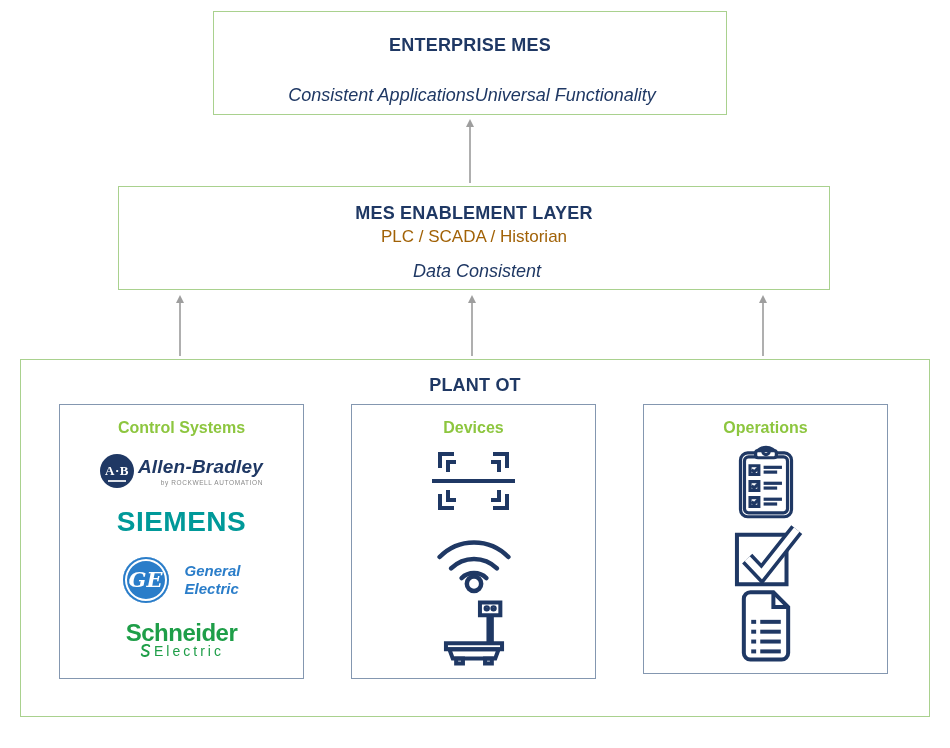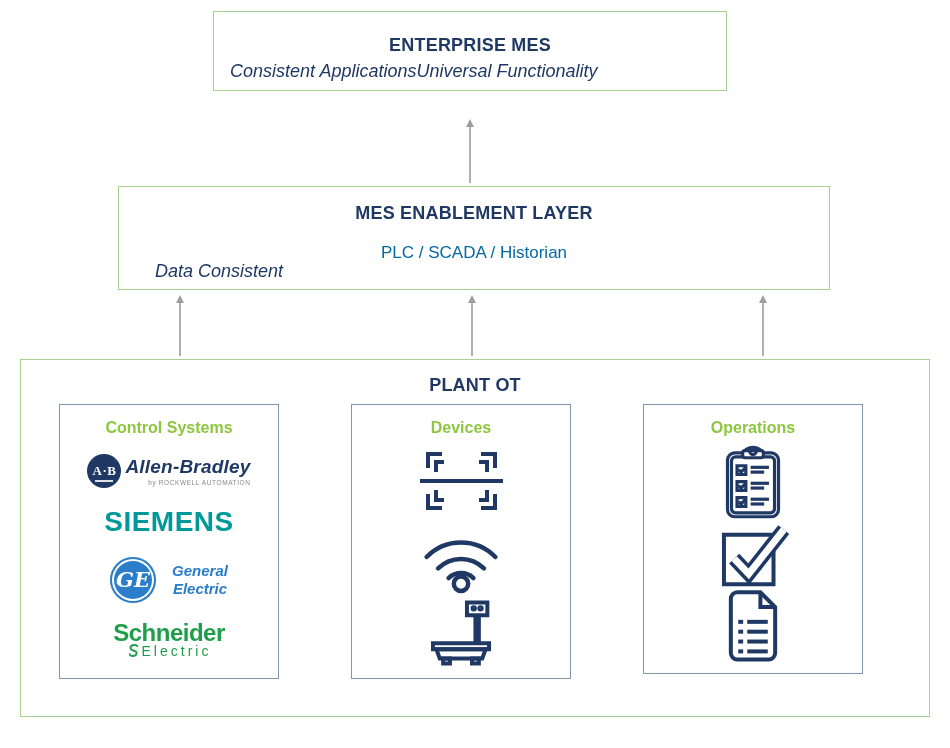--- a/index.html
+++ b/index.html
@@ -1,48 +1,48 @@
 <!DOCTYPE html>
 <html><head>
 <meta charset="utf-8">
 <style>
   * { margin:0; padding:0; box-sizing:border-box; }
   body { background:#ffffff; font-family:"Liberation Sans", sans-serif; }
   .canvas { position:relative; width:950px; height:748px; background:#ffffff; overflow:hidden; }
 
   
   .layer-box { position:absolute; border:1px solid #A9D18E; background:#ffffff; }
-  .box-enterprise { left:213px; top:11px; width:514px; height:80px; }
+  .box-enterprise { left:213px; top:11px; width:514px; height:104px; }
   .box-enablement { left:118px; top:186px; width:712px; height:104px; }
   .box-plant { left:20px; top:359px; width:910px; height:358px; }
 
   .layer-title { text-align:center; font-weight:bold; font-size:18px; color:#1F3864; letter-spacing:.2px; }
   .box-enterprise .layer-title { margin-top:23px; }
   .box-enablement .layer-title { margin-top:16px; }
   .box-plant .layer-title { margin-top:15px; }
 
-  .layer-subtitle { text-align:center; font-size:17px; color:#0369a1; margin-top:19px; }
-
-  .split-labels { position:absolute; left:16px; right:12px; bottom:8px; display:flex; justify-content:flex-start; }
+  .layer-subtitle { text-align:center; font-size:17px; color:#a16207; margin-top:3px; }
+
+  .split-labels { position:absolute; left:16px; right:12px; bottom:8px; display:flex; justify-content:center; }
   .box-enablement .split-labels { left:36px; right:30px; bottom:7px; }
   .split-labels span { font-style:italic; font-size:18px; color:#1F3864; }
 
   .footer-label { position:absolute; left:0; right:0; bottom:9px; text-align:center; font-style:italic; font-size:19px; color:#1F3864; }
 
   
   .arrow-up { position:absolute; width:2px; background:#AFAFAF; }
   .arrow-up::before { content:""; position:absolute; top:-7px; left:-3px; width:0; height:0;
       border-left:4px solid transparent; border-right:4px solid transparent; border-bottom:8px solid #9E9E9E; }
   .a-top { left:469px; top:126px; height:57px; }
   .a-b1 { left:179px; top:302px; height:54px; }
   .a-b2 { left:471px; top:302px; height:54px; }
   .a-b3 { left:762px; top:302px; height:54px; }
 
   
-  .col-box { position:absolute; top:44px; width:220px; height:275px; border:1px solid #8497B0; background:#fff; }
+  .col-box { position:absolute; top:44px; width:245px; height:275px; border:1px solid #8497B0; background:#fff; }
   .col-control { left:38px; }
   .col-devices { left:330px; }
   .col-operations { left:622px; height:270px; }
   .col-title { text-align:center; font-weight:bold; font-size:16px; color:#8DC63F; margin-top:14px; }
   .col-content { position:absolute; top:40px; bottom:10px; left:0; right:0;
       display:flex; flex-direction:column; align-items:center; justify-content:space-around; }
 
   
   .ab-row { display:flex; align-items:center; gap:4px; }
   .ab-badge { width:34px; height:34px; border-radius:50%; background:#1F3864; color:#fff;
@@ -50,21 +50,21 @@
       font-family:"Liberation Serif", serif; letter-spacing:.5px; position:relative; }
   .ab-badge::after { content:""; position:absolute; bottom:6px; left:8px; right:8px; height:2px; background:#ffffff; opacity:.85; }
   .ab-text { display:flex; flex-direction:column; align-items:center; }
   .ab-name { font-style:italic; font-weight:bold; font-size:19px; color:#1F3864; letter-spacing:.2px; }
   .ab-byline { font-size:6.5px; color:#8A8A8A; letter-spacing:.6px; margin-top:1px; align-self:flex-end; }
 
   
   .siemens { font-weight:bold; font-size:28px; color:#009999; letter-spacing:.5px; }
 
   
-  .ge-row { display:flex; align-items:center; gap:16px;text-align:center; }
+  .ge-row { display:flex; align-items:center; gap:16px; }
   .ge-circle { width:46px; height:46px; border-radius:50%; background:#2A7DC9; position:relative;
       display:flex; align-items:center; justify-content:center;
       box-shadow:inset 0 0 0 2px #2A7DC9, inset 0 0 0 4px #ffffff; }
   .ge-mono { color:#ffffff; font-family:"DejaVu Serif", serif; font-style:italic; font-weight:bold; font-size:21px; }
   .ge-text { display:flex; flex-direction:column; }
   .ge-text span { font-weight:bold; font-style:italic; font-size:15px; color:#2A7DC9; line-height:1.15; }
 
   
   .schneider { display:flex; flex-direction:column; align-items:center; }
   .schneider-name { font-weight:bold; font-size:24px; color:#1E9E48; letter-spacing:-.5px; line-height:1; }

